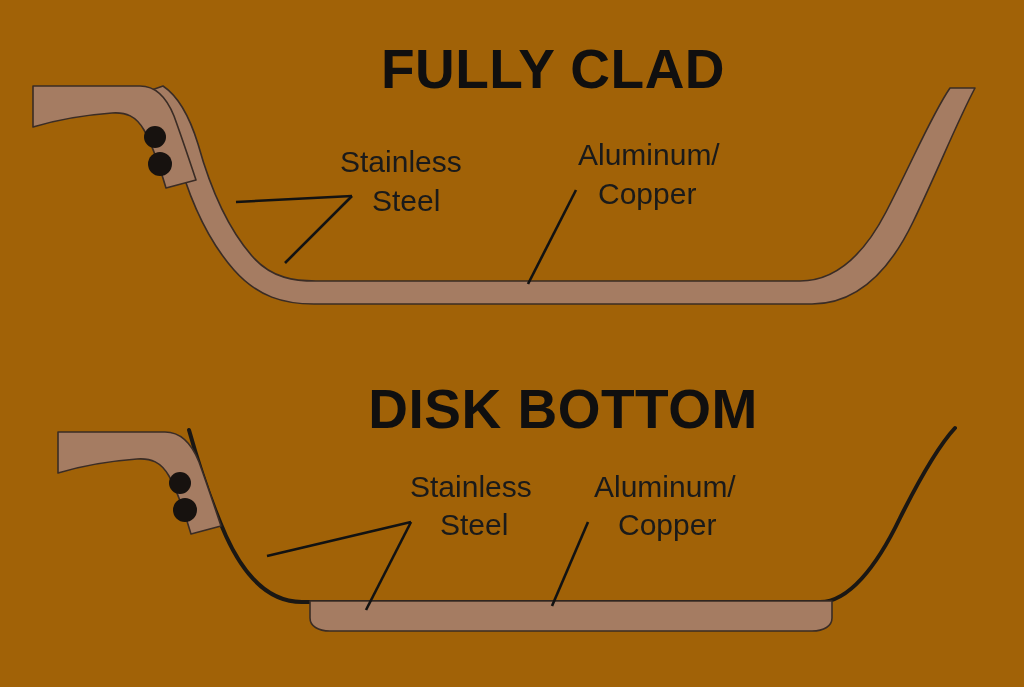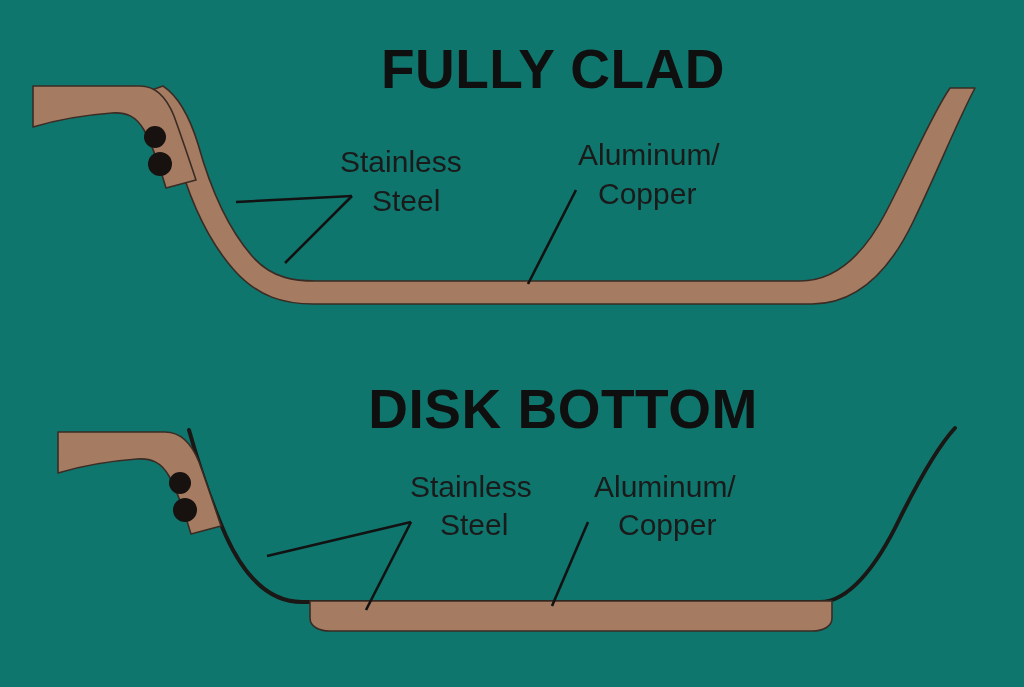--- a/index.html
+++ b/index.html
@@ -10,21 +10,21 @@
   body {
     width: 1024px;
     height: 687px;
     font-family: "Liberation Sans", sans-serif;
     overflow: hidden;
   }
   #canvas {
     position: relative;
     width: 1024px;
     height: 687px;
-    background: #0f766e;
+    background: #a16207;
   }
   svg.diagram {
     position: absolute;
     left: 0;
     top: 0;
     width: 1024px;
     height: 687px;
   }
   .title {
     font-family: "Liberation Sans", sans-serif;

